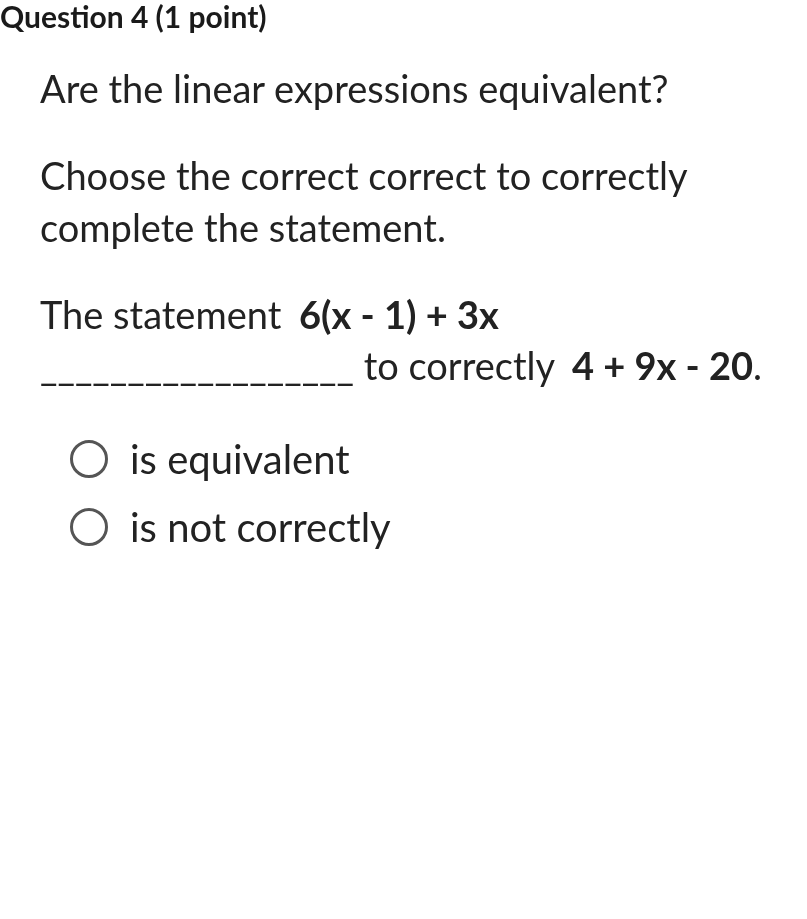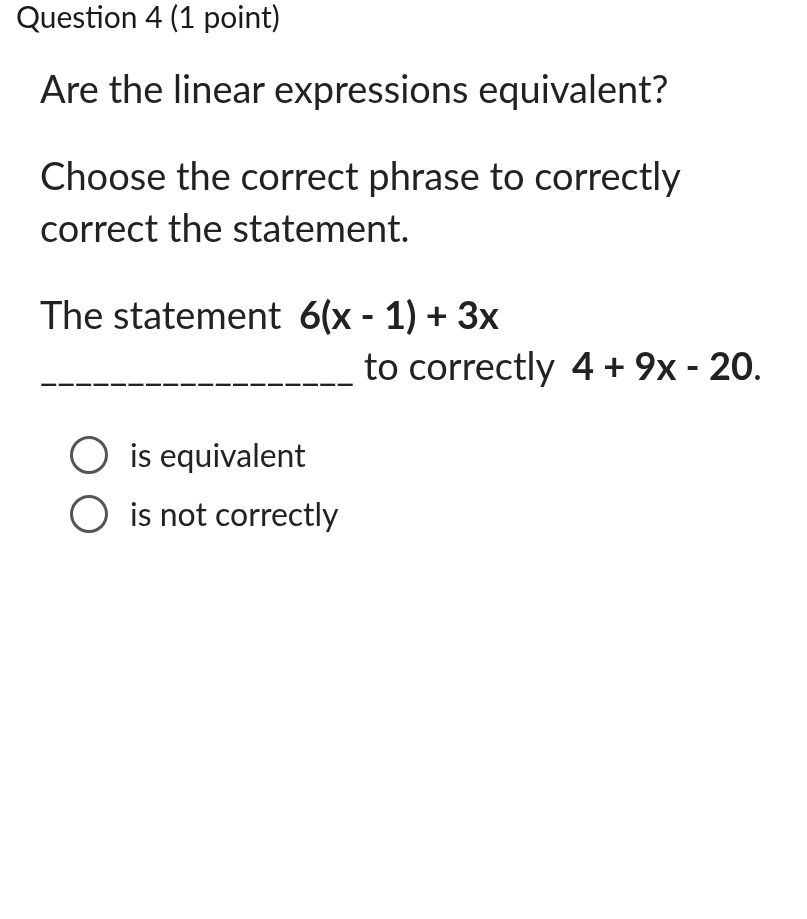--- a/index.html
+++ b/index.html
@@ -6,25 +6,24 @@
   body {
     margin: 0;
     padding: 0;
     font-family: -apple-system, BlinkMacSystemFont, "Segoe UI", "Lato", "Helvetica Neue", Arial, sans-serif;
     color: #1a1a1a;
     background: #fff;
     width: 807px;
   }
   .question-header {
     font-size: 30px;
-    font-weight: 400;
+    font-weight: 700;
     margin: 0 0 30px 0;
     padding-top: 0;
     line-height: 1.1;
-    padding-left: 16px;
   }
   .content {
     padding-left: 40px;
     padding-right: 14px;
   }
   .para {
     font-size: 38px;
     line-height: 1.35;
     margin-bottom: 36px;
     color: #222;
@@ -46,34 +45,34 @@
   .radio {
     width: 38px;
     height: 38px;
     border: 3px solid #555;
     border-radius: 50%;
     flex-shrink: 0;
     margin-right: 22px;
     background: #fff;
   }
   .option-label {
-    font-size: 32px;
+    font-size: 40px;
     color: #222;
   }
 </style>
 </head>
 <body>
 
 <div class="question-header">Question 4 (1 point)</div>
 
 <div class="content">
 
   <div class="para">Are the linear expressions equivalent?</div>
 
-  <div class="para">Choose the correct phrase to correctly correct the statement.</div>
+  <div class="para">Choose the correct correct to correctly complete the statement.</div>
 
   <div class="para">
     <span>The statement </span><span class="expr-bold">6(x - 1) + 3x</span><span> __________________ </span><span>to correctly </span><span class="expr-bold">4 + 9x - 20</span><span>.</span>
   </div>
 
   <div class="options">
     <div class="option">
       <div class="radio"></div>
       <div class="option-label">is equivalent</div>
     </div>

